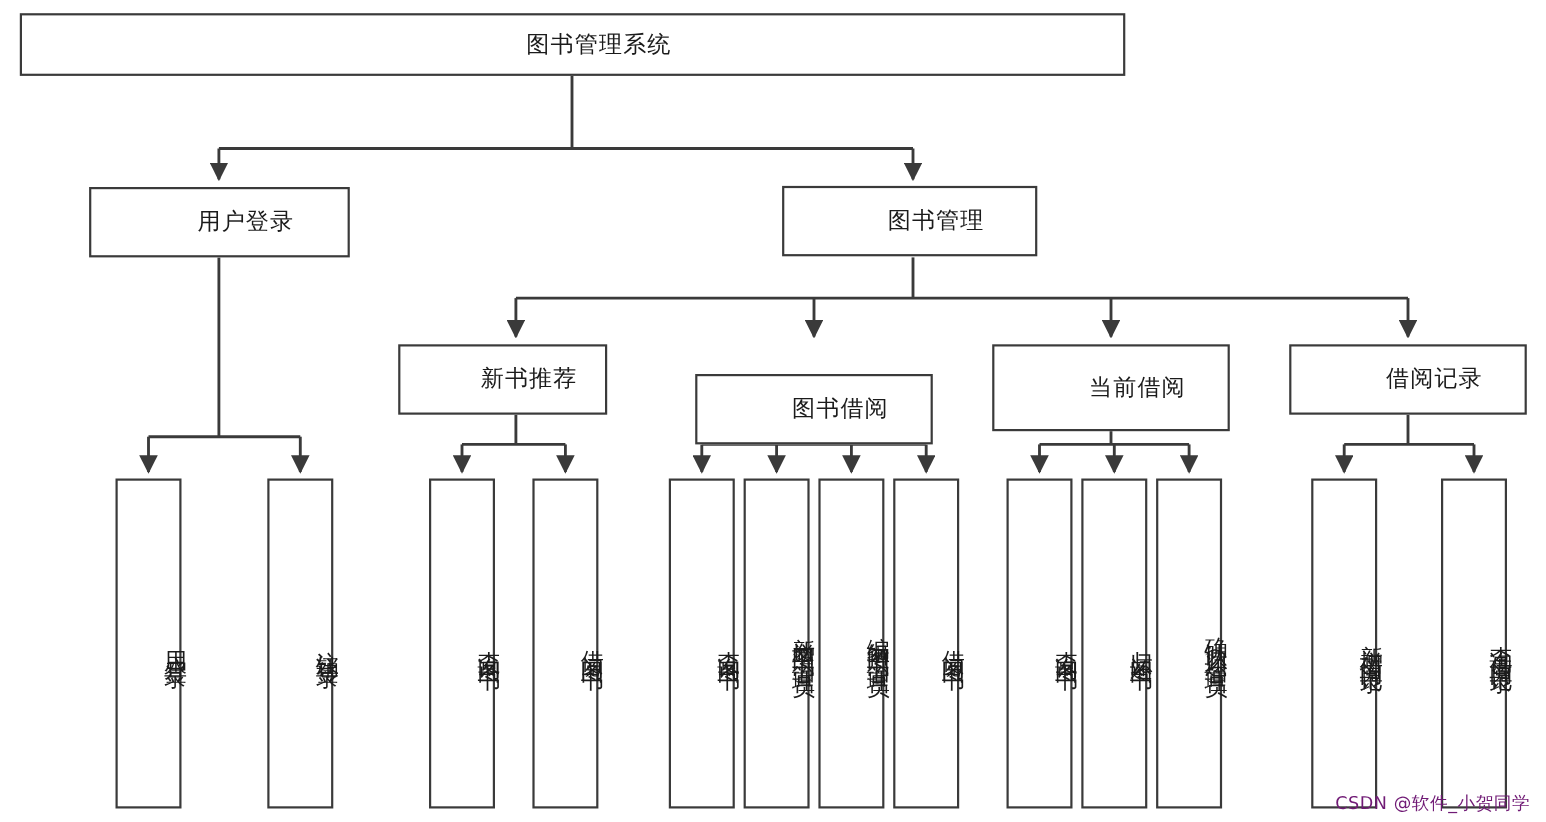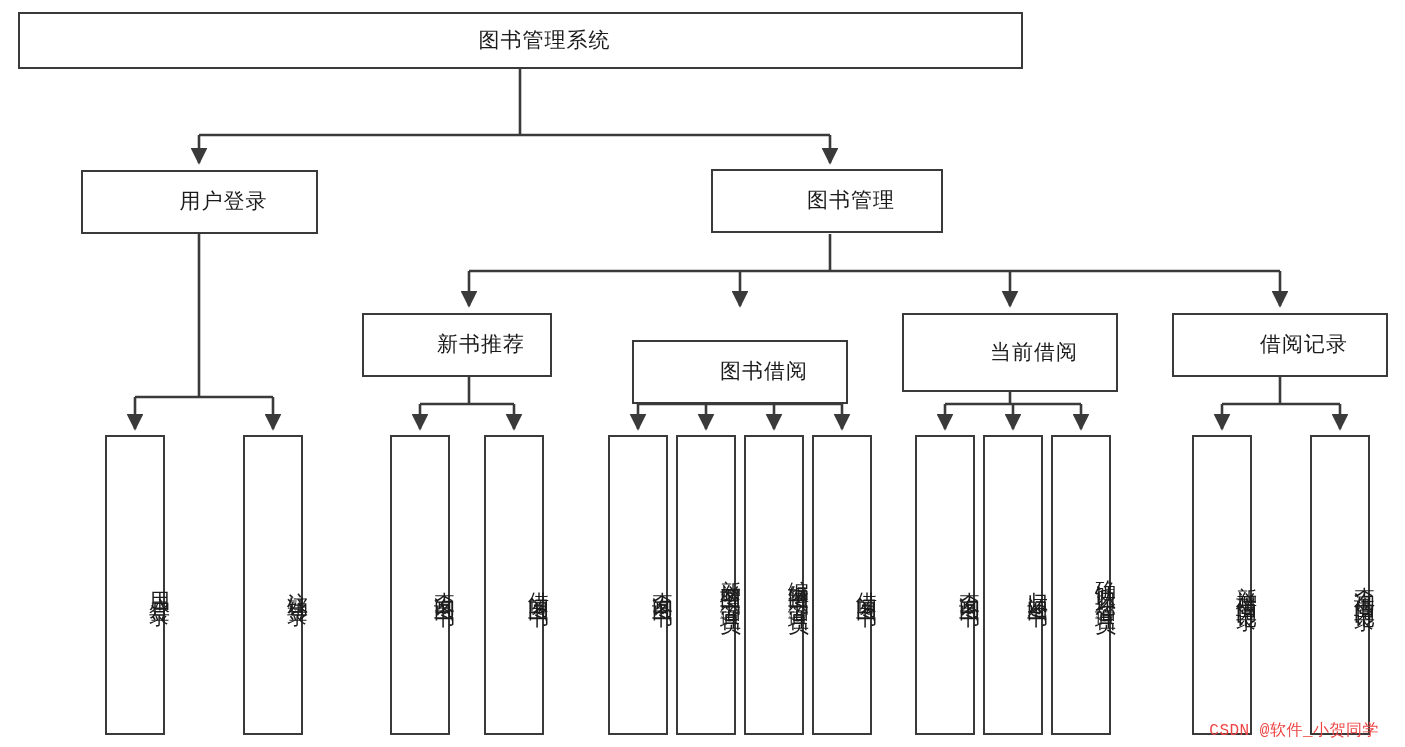--- a/index.html
+++ b/index.html
@@ -58,28 +58,27 @@
     display: block;
     text-align: center;
     white-space: pre-line;
   }
   .node.vert .label {
     writing-mode: vertical-rl;
     text-orientation: upright;
   }
   #watermark {
     position: absolute;
-    right: 26px;
+    right: 14px;
     bottom: 6px;
     font-size: 16px;
-    color: #ef4444;
+    color: #701a75;
     letter-spacing: 0.5px;
     z-index: 5;
     white-space: nowrap;
-    font-family: Liberation Mono, monospace;
   }
 </style>
 </head>
 <body>
 
 <div id="canvas">
 
   <svg id="edges" viewBox="0 0 1405 747" xmlns="http://www.w3.org/2000/svg">
     <defs>
       <marker id="arrow" viewBox="0 0 10 10" refX="9" refY="5" markerWidth="6.5" markerHeight="6.5" orient="auto-start-reverse">

